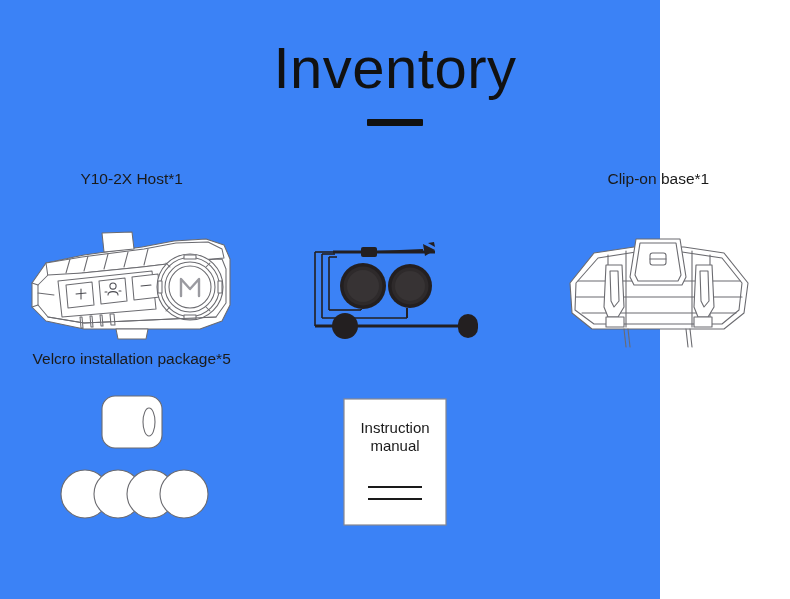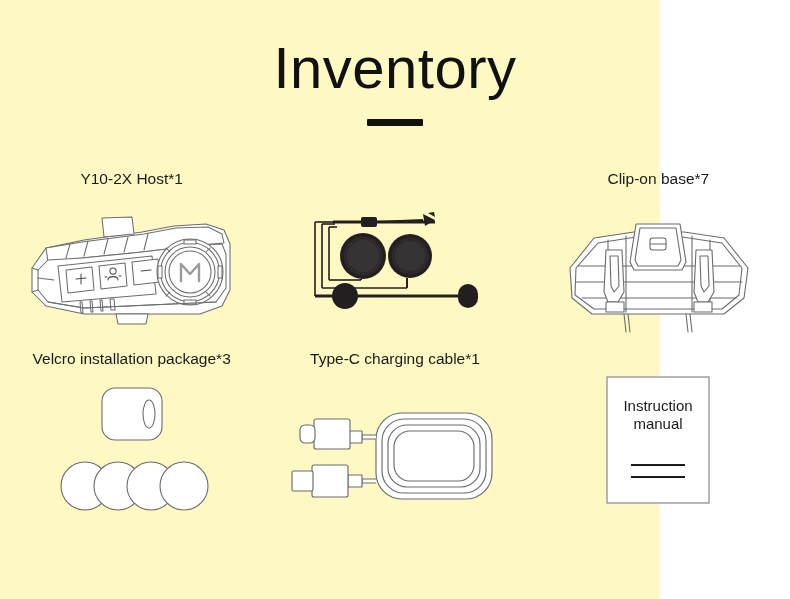--- a/index.html
+++ b/index.html
@@ -8,21 +8,21 @@
     width: 790px;
     height: 599px;
     background: #ffffff;
     font-family: "Liberation Sans", sans-serif;
     overflow: hidden;
   }
   .page {
     position: relative;
     width: 660px;
     height: 599px;
-    background: #fef9c3;
+    background: #3b82f6;
   }
 
   
   .title-block {
     position: absolute;
     top: 38px;
     left: 0;
     width: 790px;
     text-align: center;
   }
@@ -64,21 +64,21 @@
     line-height: 1.2;
     text-align: left;
     margin-bottom: 6px;
     white-space: nowrap;
   }
   .art {
     position: relative;
     flex: 1;
     width: 100%;
     display: flex;
-    align-items: center;
+    align-items: flex-end;
     justify-content: center;
   }
   .art svg { display: block; overflow: visible; }
 </style>
 </head>
 <body>
 
 <div class="page">
 
   <div class="title-block">
@@ -181,21 +181,21 @@
           <path d="M20 96 L176 96" stroke="#231f20" stroke-width="3.2" fill="none"></path>
 
           <circle cx="50" cy="96" r="13" fill="#231f20"></circle>
 
           <rect x="163" y="84" width="20" height="24" rx="10" fill="#231f20"></rect>
         </svg>
       </div>
     </div>
 
     <div class="cell">
-      <div class="cell-label">Clip-on base*7</div>
+      <div class="cell-label">Clip-on base*1</div>
       <div class="art">
         <svg width="205" height="125" viewBox="0 0 205 125" fill="none" stroke="#6b6b70" stroke-width="1.1" stroke-linejoin="round" stroke-linecap="round">
 
           <path d="M14 58 L38 28 L78 22 L128 22 L168 28 L192 58 L188 88 L168 104 L36 104 L16 88 Z" fill="#fff"></path>
           <path d="M20 58 L42 33 L80 27 L126 27 L166 33 L186 58 L183 85 L166 99 L38 99 L19 85 Z" fill="#fff"></path>
 
           <path d="M22 56 L184 56"></path>
           <path d="M20 72 L186 72"></path>
           <path d="M26 88 L180 88"></path>
 
@@ -222,59 +222,35 @@
 
           <path d="M68 104 L70 122"></path>
           <path d="M72 104 L74 122"></path>
           <path d="M130 104 L132 122"></path>
           <path d="M134 104 L136 122"></path>
         </svg>
       </div>
     </div>
 
     <div class="cell">
-      <div class="cell-label">Velcro installation package*3</div>
+      <div class="cell-label">Velcro installation package*5</div>
       <div class="art">
         <svg width="200" height="140" viewBox="0 0 200 140" fill="none" stroke="#6b6b70" stroke-width="1.1">
 
           <rect x="70" y="6" width="60" height="52" rx="13" fill="#fff"></rect>
           <ellipse cx="117" cy="32" rx="6" ry="14" fill="#fff"></ellipse>
 
           <circle cx="53" cy="104" r="24" fill="#fff"></circle>
           <circle cx="86" cy="104" r="24" fill="#fff"></circle>
           <circle cx="119" cy="104" r="24" fill="#fff"></circle>
           <circle cx="152" cy="104" r="24" fill="#fff"></circle>
         </svg>
       </div>
     </div>
 
-    <div class="cell">
-      <div class="cell-label">Type-C charging cable*1</div>
-      <div class="art">
-        <svg width="210" height="130" viewBox="0 0 210 130" fill="none" stroke="#6b6b70" stroke-width="1.15" stroke-linejoin="round">
-
-          <rect x="86" y="26" width="116" height="86" rx="26" fill="#fff"></rect>
-          <rect x="92" y="32" width="104" height="74" rx="22" fill="#fff"></rect>
-          <rect x="98" y="38" width="92" height="62" rx="19" fill="#fff"></rect>
-          <rect x="104" y="44" width="80" height="50" rx="16" fill="#fff"></rect>
-
-          <path d="M86 52 L72 52 L72 48 L86 48" fill="#fff"></path>
-          <path d="M72 44 L58 44 L58 56 L72 56 Z" fill="#fff"></path>
-
-          <rect x="24" y="32" width="36" height="30" rx="2" fill="#fff"></rect>
-          <rect x="10" y="38" width="15" height="18" rx="5" fill="#fff"></rect>
-
-          <path d="M86 92 L72 92 L72 96 L86 96" fill="#fff"></path>
-          <path d="M72 88 L58 88 L58 100 L72 100 Z" fill="#fff"></path>
-
-          <rect x="22" y="78" width="36" height="32" rx="2" fill="#fff"></rect>
-          <rect x="2" y="84" width="21" height="20" rx="1.5" fill="#fff"></rect>
-        </svg>
-      </div>
-    </div>
 
     <div class="cell">
       <div class="art">
         <svg width="110" height="135" viewBox="0 0 110 135" fill="none">
           <rect x="4" y="4" width="102" height="126" fill="#fff" stroke="#888890" stroke-width="1.2"></rect>
           <text x="55" y="38" text-anchor="middle" font-family="Liberation Sans, sans-serif" font-size="15" fill="#1a1a1a">Instruction</text>
           <text x="55" y="56" text-anchor="middle" font-family="Liberation Sans, sans-serif" font-size="15" fill="#1a1a1a">manual</text>
           <path d="M28 92 L82 92" stroke="#1a1a1a" stroke-width="2.2"></path>
           <path d="M28 104 L82 104" stroke="#1a1a1a" stroke-width="2.2"></path>
         </svg>

